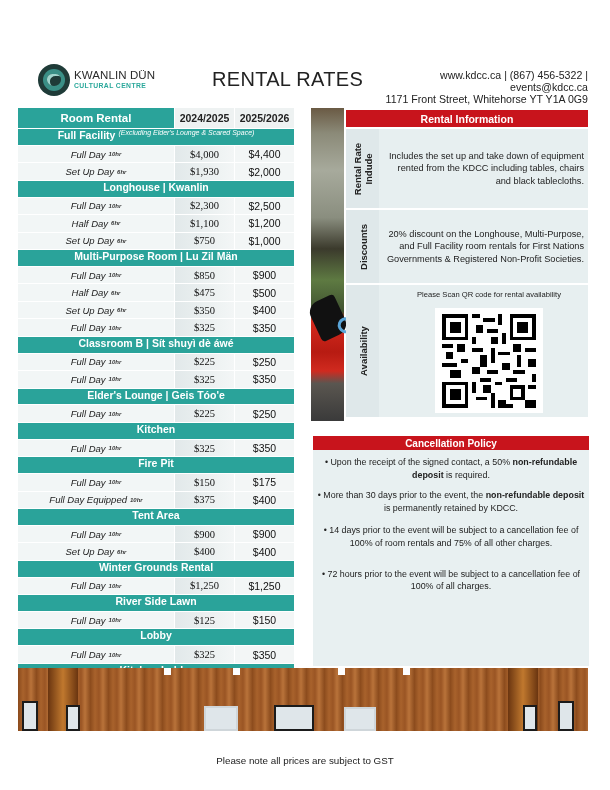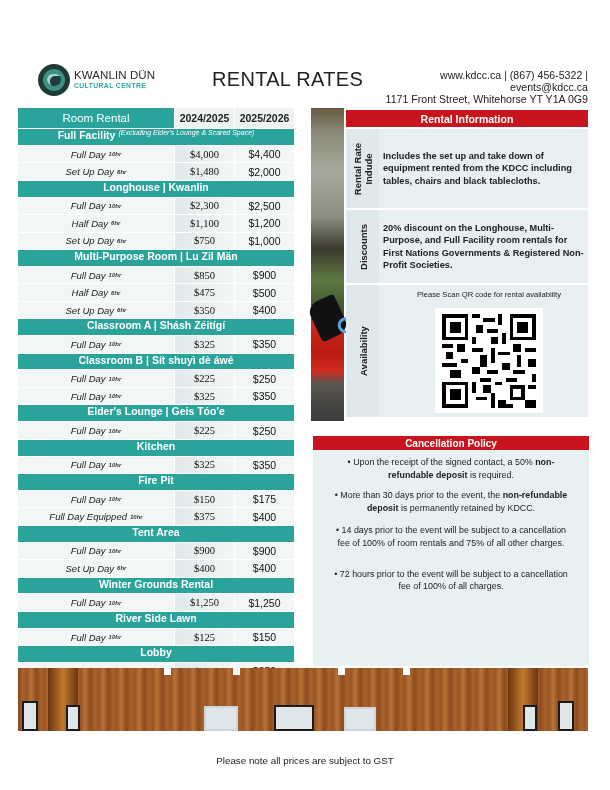--- a/index.html
+++ b/index.html
@@ -13,21 +13,21 @@
   .logo-mark::after { content: ""; position: absolute; left: 9px; top: 10px; width: 14px; height: 12px; border-radius: 40% 40% 50% 50%; background: #1f3b38; box-shadow: inset 3px 2px 0 #9fd4cc; }
   .logo-text { margin-left: 4px; line-height: 1; }
   .logo-name { font-size: 11.5px; color: #2b2b2b; letter-spacing: 0.1px; }
   .logo-sub { font-size: 6.8px; font-weight: bold; color: #2aa89b; letter-spacing: 0.4px; margin-top: 1px; }
   .page-title { position: absolute; left: 212px; top: 68px; font-size: 20px; color: #222; letter-spacing: 0.3px; }
   .contact { position: absolute; right: 22px; top: 69px; text-align: right; font-size: 10.6px; line-height: 12.2px; color: #222; }
 
   
   .rates { position: absolute; left: 18px; top: 108px; width: 276px; }
   .r-head { display: flex; height: 20px; }
-  .r-head .c1 { width: 156px; background: #2aa39a; color: #fff; font-weight: normal; font-size: 11.5px; display: flex; align-items: center; justify-content: center; }
+  .r-head .c1 { width: 156px; background: #2aa39a; color: #fff; font-weight: bold; font-size: 11.5px; display: flex; align-items: center; justify-content: center; }
   .r-head .c2, .r-head .c3 { width: 60px; background: #eef2f2; font-weight: bold; font-size: 10.5px; display: flex; align-items: center; justify-content: center; color: #222; border-left: 1px solid #fff; }
   .sec { height: 16.8px; background: #2aa39a; color: #fff; font-weight: bold; font-size: 10.5px; display: flex; align-items: flex-start; justify-content: center; border-top: 1px solid #fff; white-space: nowrap; }
   .sec .note { font-weight: normal; font-style: italic; font-size: 7px; margin-left: 3px; }
   .row { display: flex; height: 17.5px; font-size: 9.5px; border-top: 1px solid #fff; }
   .row .c1 { width: 156px; background: #f2f6f6; display: flex; align-items: center; justify-content: center; color: #222; font-style: italic; }
   .row .c1 .hr { font-size: 6px; font-weight: bold; margin-left: 3px; color: #333; }
   .row .c2 { width: 60px; background: linear-gradient(90deg, #e2e9ea, #f3f6f6); display: flex; align-items: center; justify-content: center; font-size: 10.5px; border-left: 1px solid #fff; font-family: Liberation Serif, serif; }
   .row .c3 { width: 60px; background: #f3f6f6; display: flex; align-items: center; justify-content: center; font-size: 10.5px; border-left: 1px solid #fff; }
 
   
@@ -35,30 +35,30 @@
     background: linear-gradient(180deg, #6a5a44 0%, #8b8a78 8%, #a7aa9c 20%, #8a8e7f 35%, #3b3a2c 45%, #5e7a42 55%, #3f5230 65%, #d52a1e 68%, #b71b12 78%, #d02a1f 84%, #5a5650 88%, #3a3a3a 100%); }
   .side-photo .hand { position: absolute; left: 2px; top: 190px; width: 30px; height: 40px; border-radius: 12px 4px 12px 4px; background: #111; transform: rotate(-25deg); }
   .side-photo .hand::after { content: ""; position: absolute; left: 20px; top: 26px; width: 10px; height: 10px; border-radius: 50%; border: 3px solid #5aa5d8; }
 
   
   .info { position: absolute; left: 346px; top: 110px; width: 242px; }
   .info-head { height: 17px; background: #c8141c; color: #fff; font-weight: bold; font-size: 10.5px; display: flex; align-items: center; justify-content: center; }
   .info-row { display: flex; border-top: 2px solid #fff; background: #e7eff0; }
   .info-label { width: 33px; background: #dfe8ea; position: relative; flex: none; }
   .info-label span { position: absolute; left: 50%; top: 50%; transform: translate(-50%, -50%) rotate(-90deg); white-space: nowrap; font-weight: bold; font-size: 9.5px; text-align: center; line-height: 11px; color: #222; }
-  .info-body { flex: 1; display: flex; align-items: center; justify-content: center; text-align: left; font-size: 9.2px; line-height: 12.5px; color: #222; padding: 18px 4px; font-weight: bold; }
+  .info-body { flex: 1; display: flex; align-items: center; justify-content: center; text-align: right; font-size: 9.2px; line-height: 12.5px; color: #222; padding: 18px 4px; }
   .qr-wrap { flex: 1; display: flex; flex-direction: column; align-items: center; padding-top: 5px; }
   .qr-caption { font-size: 7.6px; color: #222; }
   .qr { margin-top: 9px; width: 108px; height: 105px; background: #fff; display: flex; align-items: center; justify-content: center; }
   .qr svg { width: 94px; height: 94px; }
 
   
   .cancel { position: absolute; left: 313px; top: 436px; width: 276px; height: 230px; background: #e8f0f1; }
   .cancel-head { height: 14px; background: #c8141c; color: #fff; font-weight: bold; font-size: 10px; display: flex; align-items: center; justify-content: center; }
-  .cancel-item { text-align: center; font-size: 8.9px; line-height: 12.6px; color: #222; padding: 0 17px; }
+  .cancel-item { text-align: center; font-size: 8.9px; line-height: 12.6px; color: #222; padding: 0 4px; }
   .cancel-item b { font-weight: bold; }
 
   
   .bottom-photo { position: absolute; left: 18px; top: 668px; width: 570px; height: 63px;
     background: repeating-linear-gradient(90deg, #8a4a1c 0px, #a8622c 5px, #9a5524 9px, #b9733a 13px, #8f4f20 18px); }
   .bottom-photo .light { position: absolute; top: 0; width: 7px; height: 7px; background: #fdfdfd; }
   .bottom-photo .door { position: absolute; bottom: 0; background: #dfe6ea; border: 2px solid #1b1b1b; }
   .bottom-photo .pillar { position: absolute; top: 0; bottom: 0; width: 30px; background: linear-gradient(90deg, #6a3510, #c0782e, #6a3510); }
 
   .footer-note { position: absolute; left: 0; width: 610px; top: 755px; text-align: center; font-size: 9.8px; color: #222; }
@@ -97,21 +97,21 @@
           <span class="hr">10hr</span>
         </div>
         <div class="c2">$4,000</div>
         <div class="c3">$4,400</div>
       </div>
       <div class="row">
         <div class="c1">
           <span>Set Up Day</span>
           <span class="hr">6hr</span>
         </div>
-        <div class="c2">$1,480</div>
+        <div class="c2">$1,930</div>
         <div class="c3">$2,000</div>
       </div>
       <div class="sec">
         <span>Longhouse | Kwanlin</span>
       </div>
       <div class="row">
         <div class="c1">
           <span>Full Day</span>
           <span class="hr">10hr</span>
         </div>
@@ -153,23 +153,20 @@
         <div class="c2">$475</div>
         <div class="c3">$500</div>
       </div>
       <div class="row">
         <div class="c1">
           <span>Set Up Day</span>
           <span class="hr">6hr</span>
         </div>
         <div class="c2">$350</div>
         <div class="c3">$400</div>
-      </div>
-      <div class="sec">
-        <span>Classroom A | Shásh Zéitígí</span>
       </div>
       <div class="row">
         <div class="c1">
           <span>Full Day</span>
           <span class="hr">10hr</span>
         </div>
         <div class="c2">$325</div>
         <div class="c3">$350</div>
       </div>
       <div class="sec">

